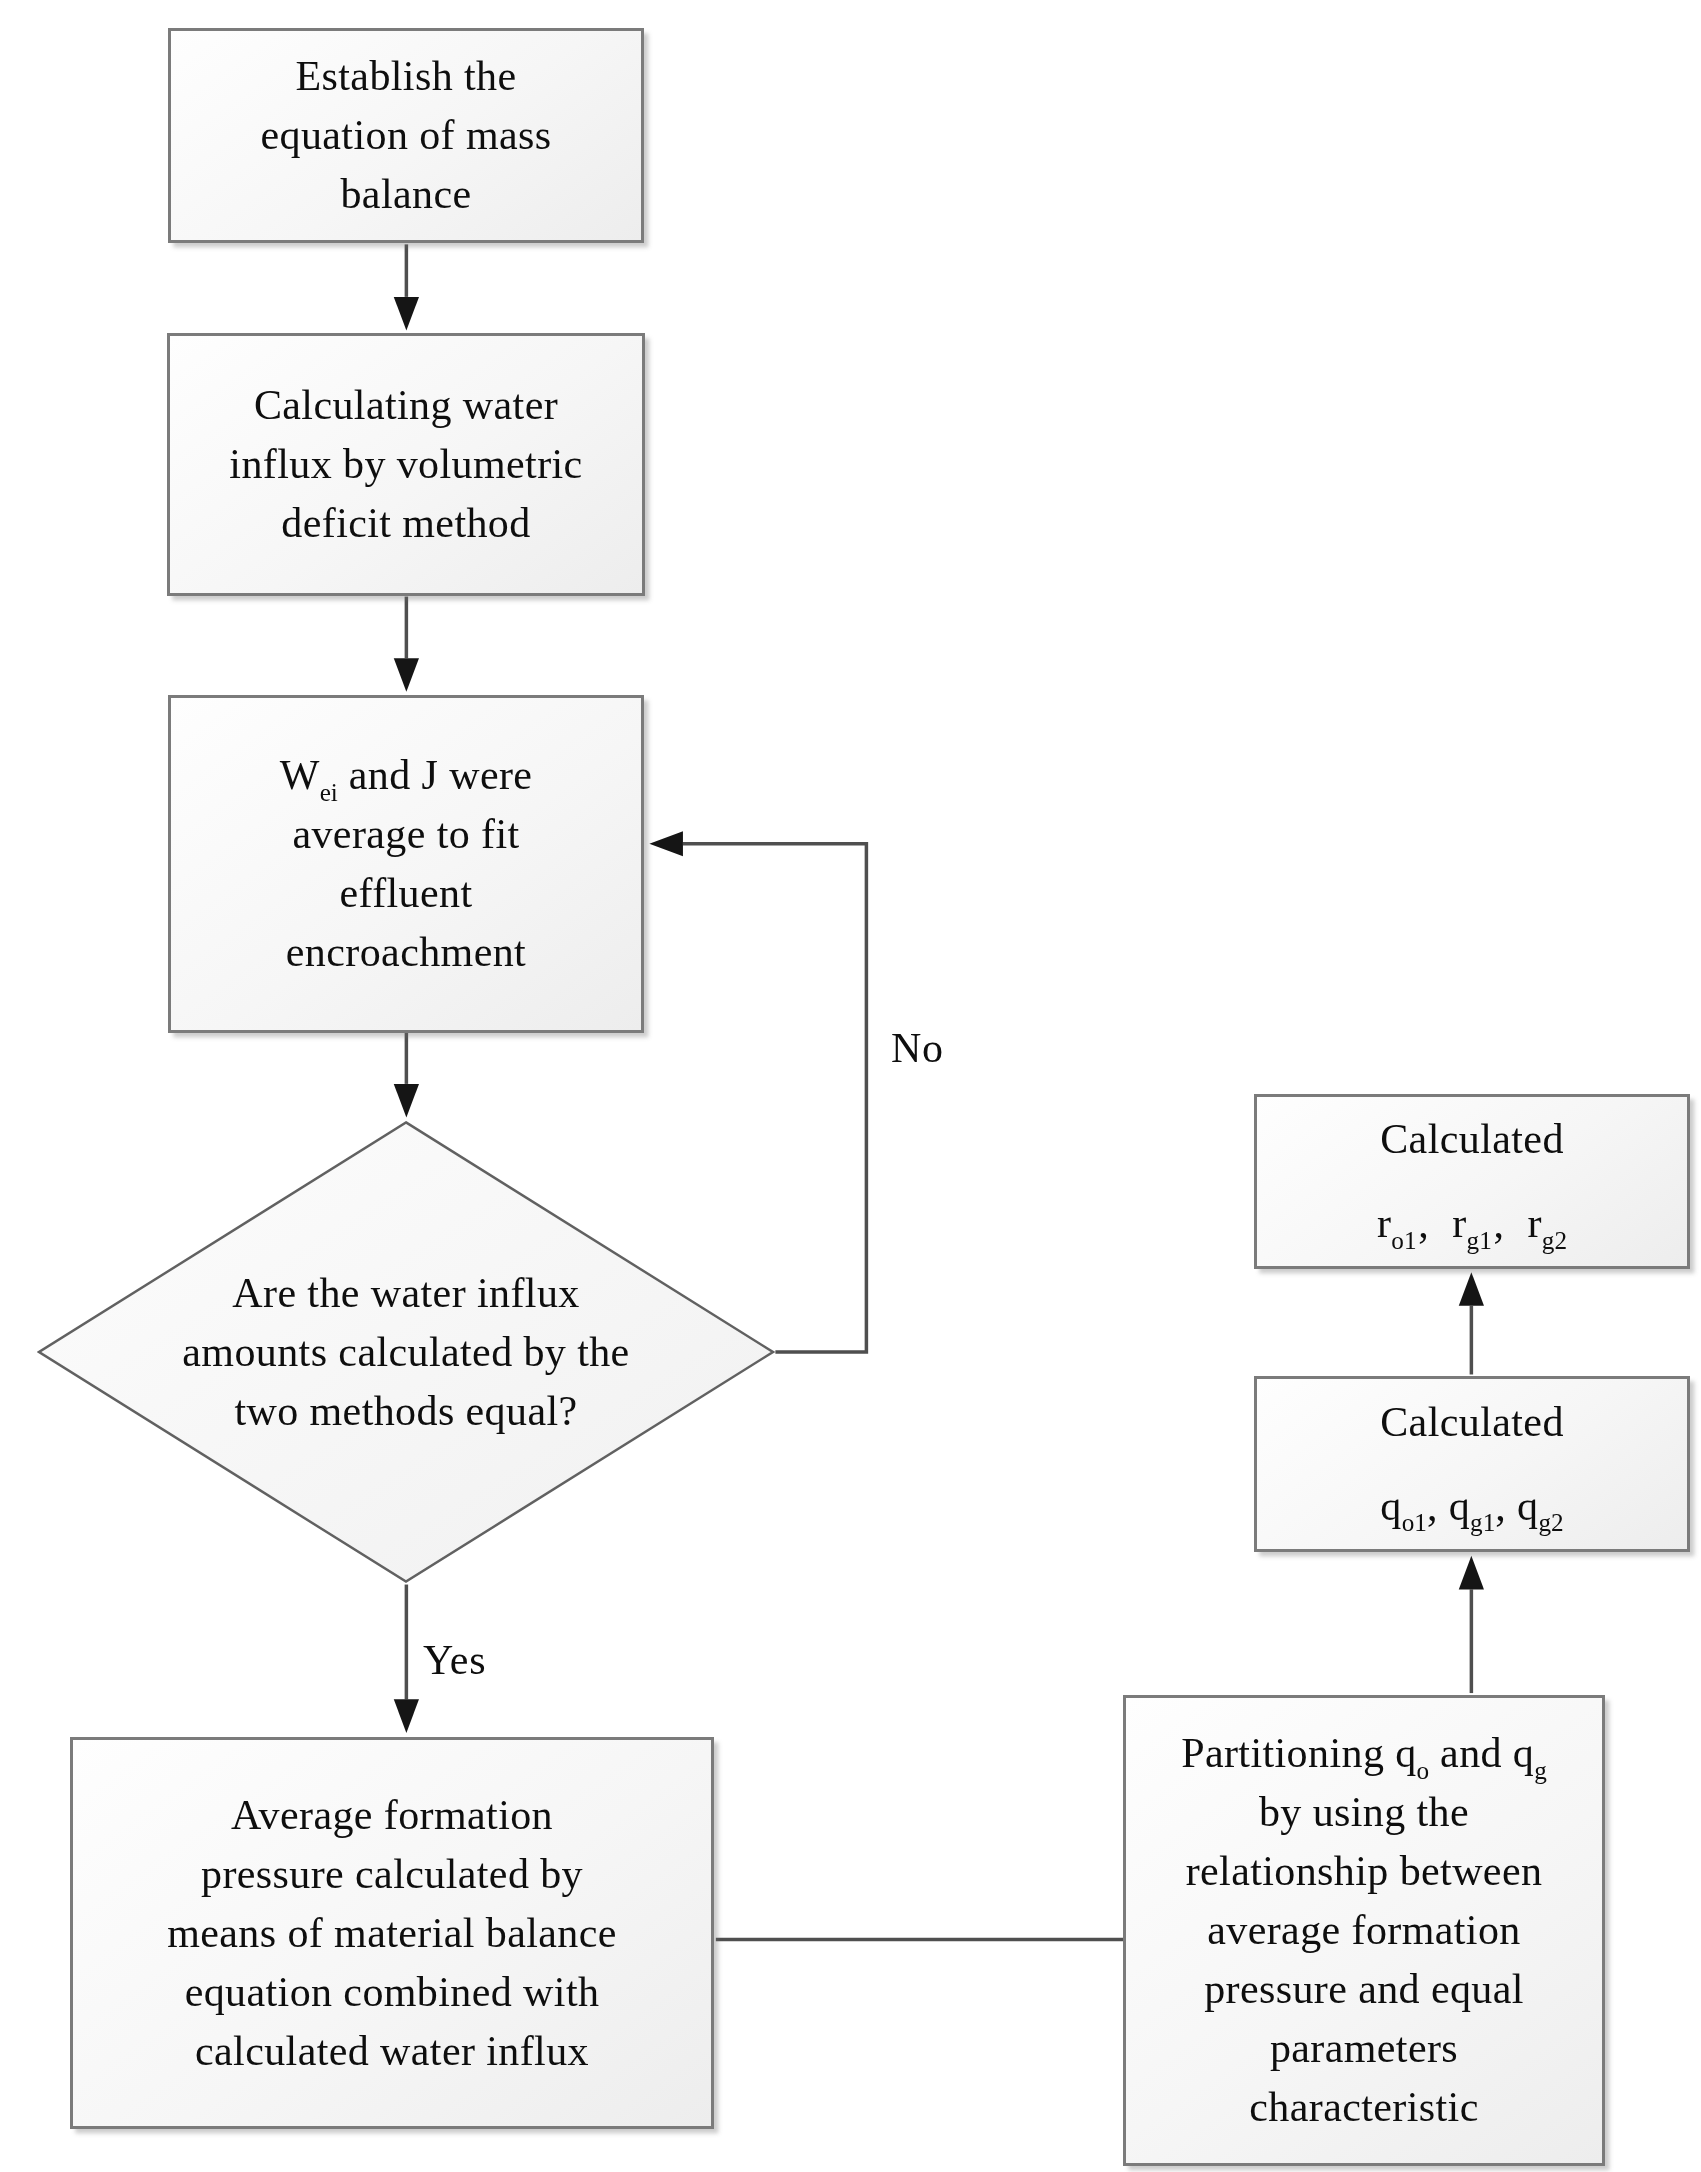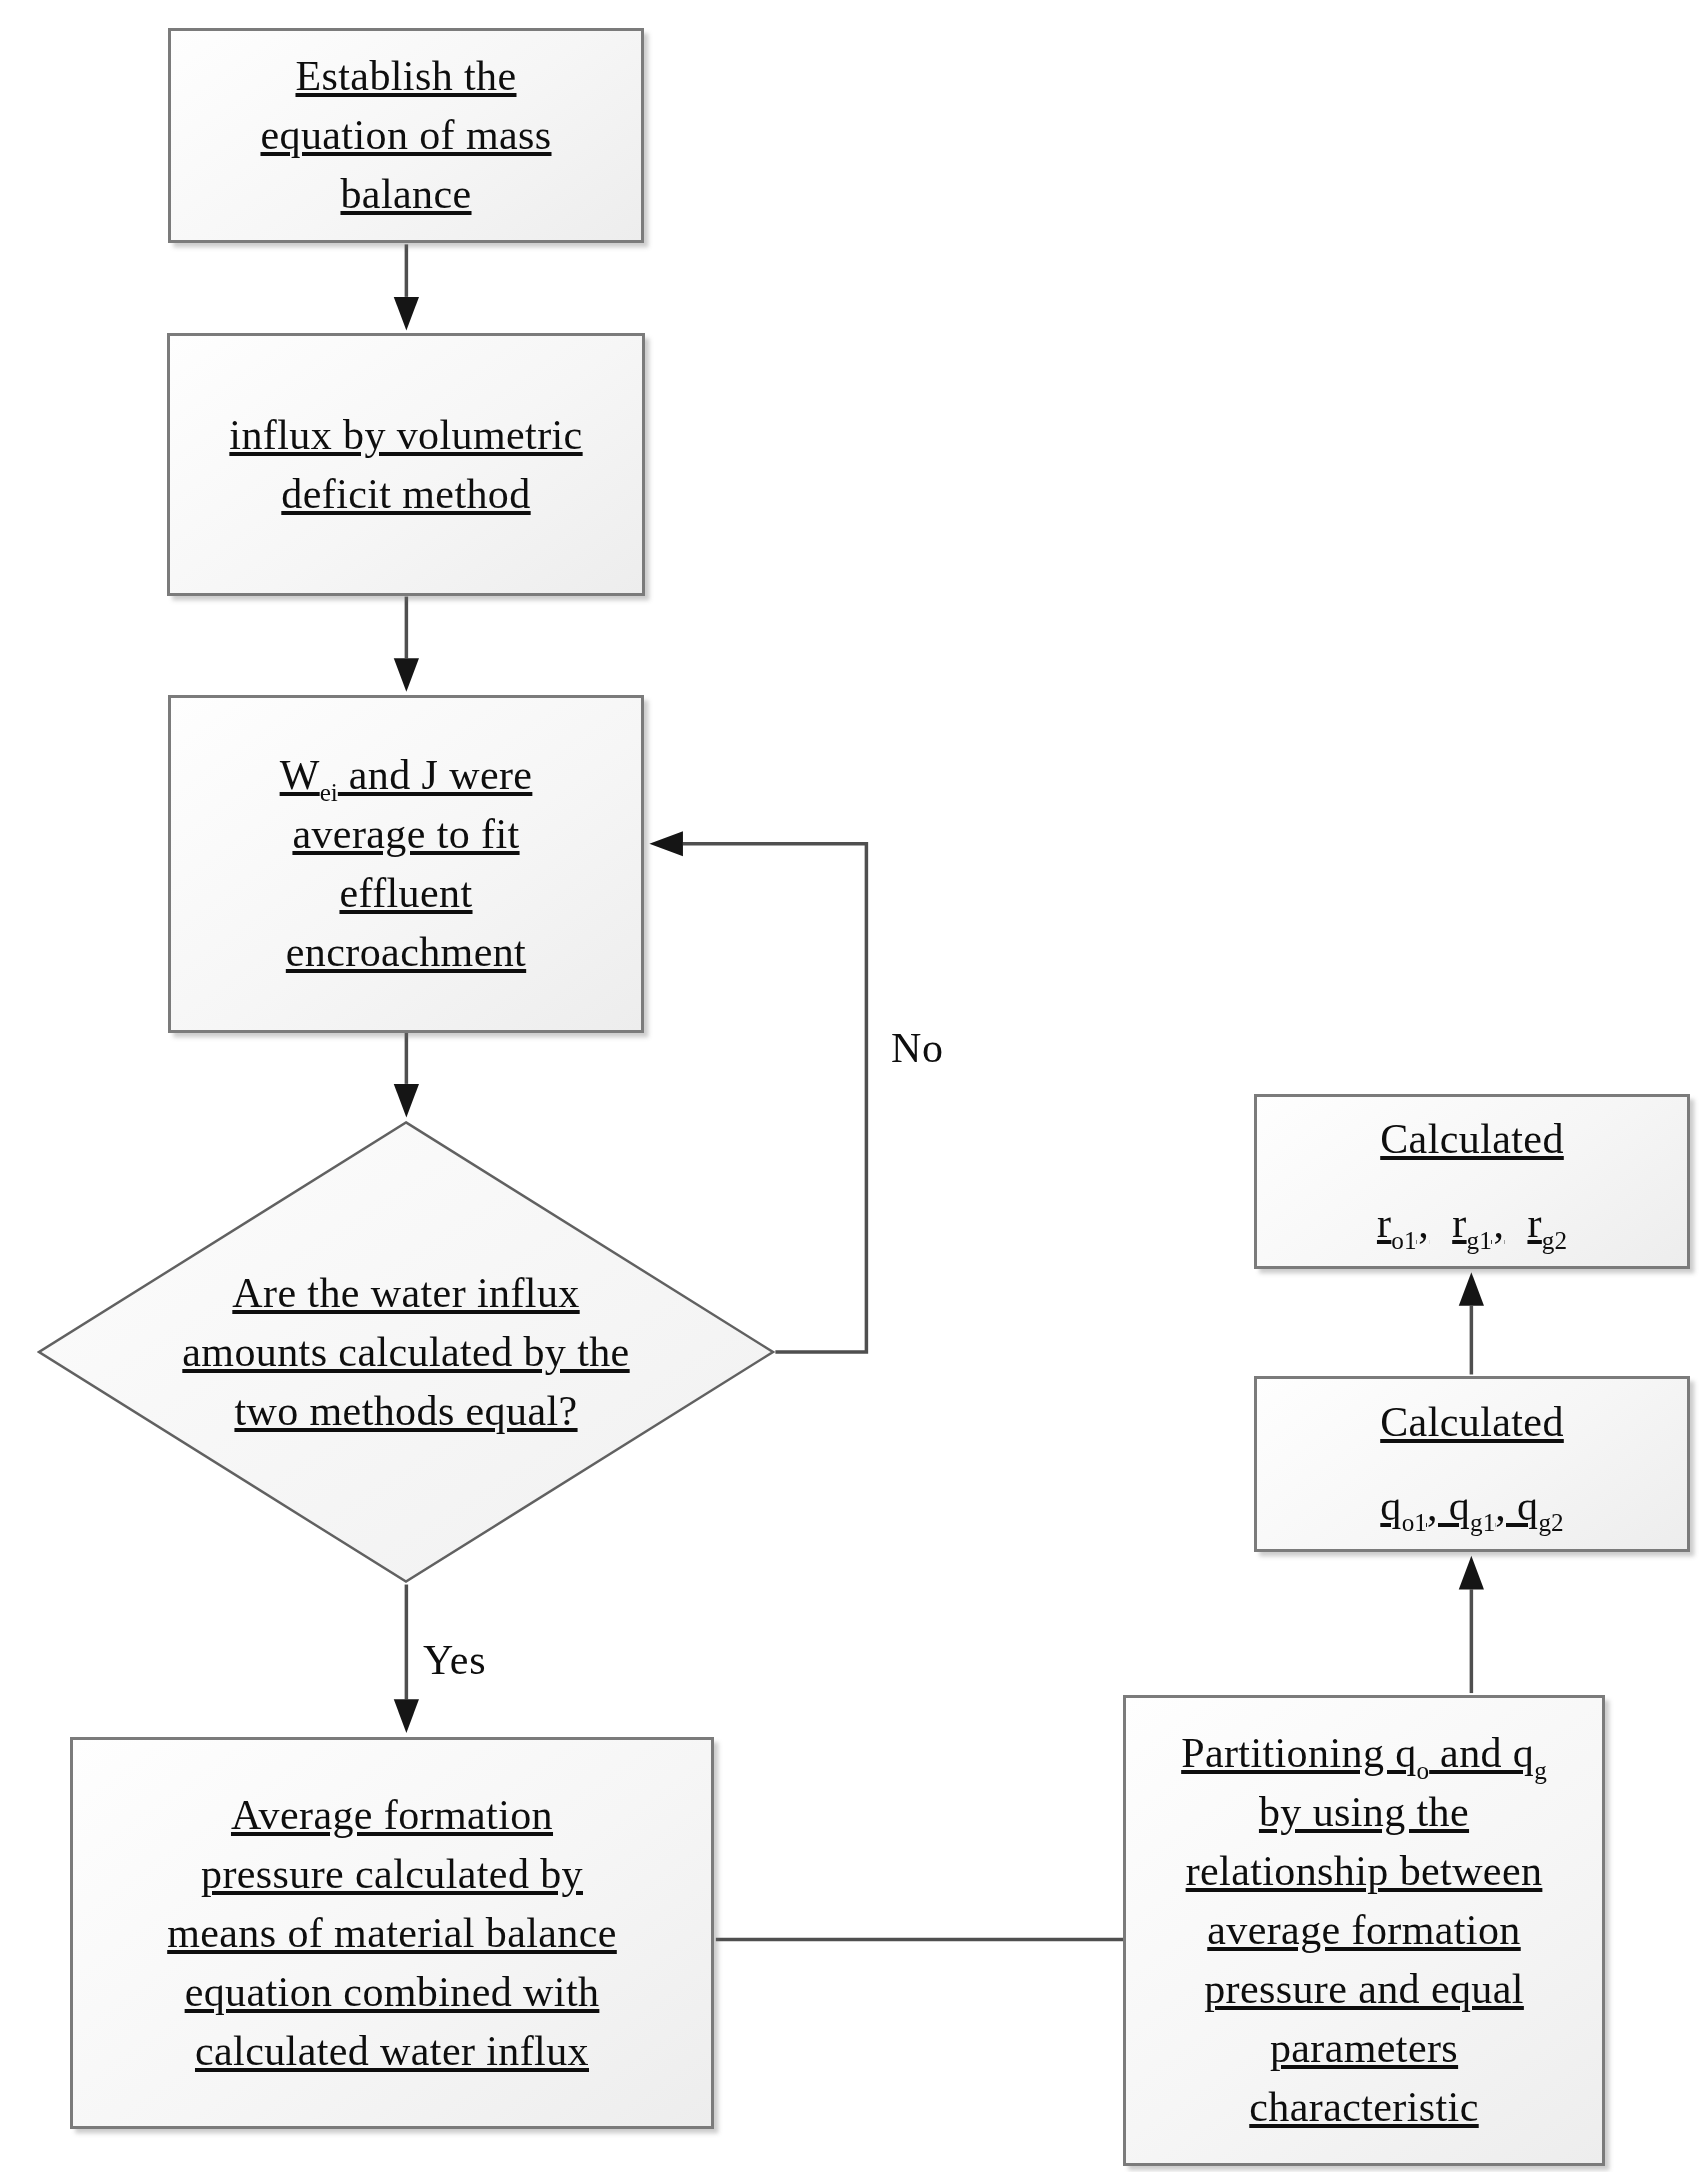--- a/index.html
+++ b/index.html
@@ -17,21 +17,20 @@
     left: 0; top: 0;
     width: 1702px; height: 2172px;
   }
   .node {
     position: absolute;
     display: flex;
     align-items: center;
     justify-content: center;
     text-align: center;
     box-sizing: border-box;
-    text-decoration: underline;
   }
   .box {
     background: linear-gradient(145deg, #fefefe 0%, #f6f6f6 55%, #ededed 100%);
     border: 3.5px solid #7b7b7b;
     box-shadow: 4.9px 4.9px 4.2px rgba(110,110,110,0.35);
   }
   .txt {
     font-size: 42px;
     line-height: 59px;
     letter-spacing: 0.4px;
@@ -97,20 +96,21 @@
   <div class="node box" id="n-establish">
     <div class="txt">
         <div class="ln">Establish the</div>
         <div class="ln">equation of mass</div>
         <div class="ln">balance</div>
       </div>
   </div>
 
   <div class="node box" id="n-volumetric">
     <div class="txt">
+        <div class="ln">Calculating water</div>
         <div class="ln">influx by volumetric</div>
         <div class="ln">deficit method</div>
       </div>
   </div>
 
   <div class="node box" id="n-adjust">
     <div class="txt">
         <div class="ln">W<sub class="ss">ei</sub> and J were</div>
         <div class="ln">average to fit</div>
         <div class="ln">effluent</div>

